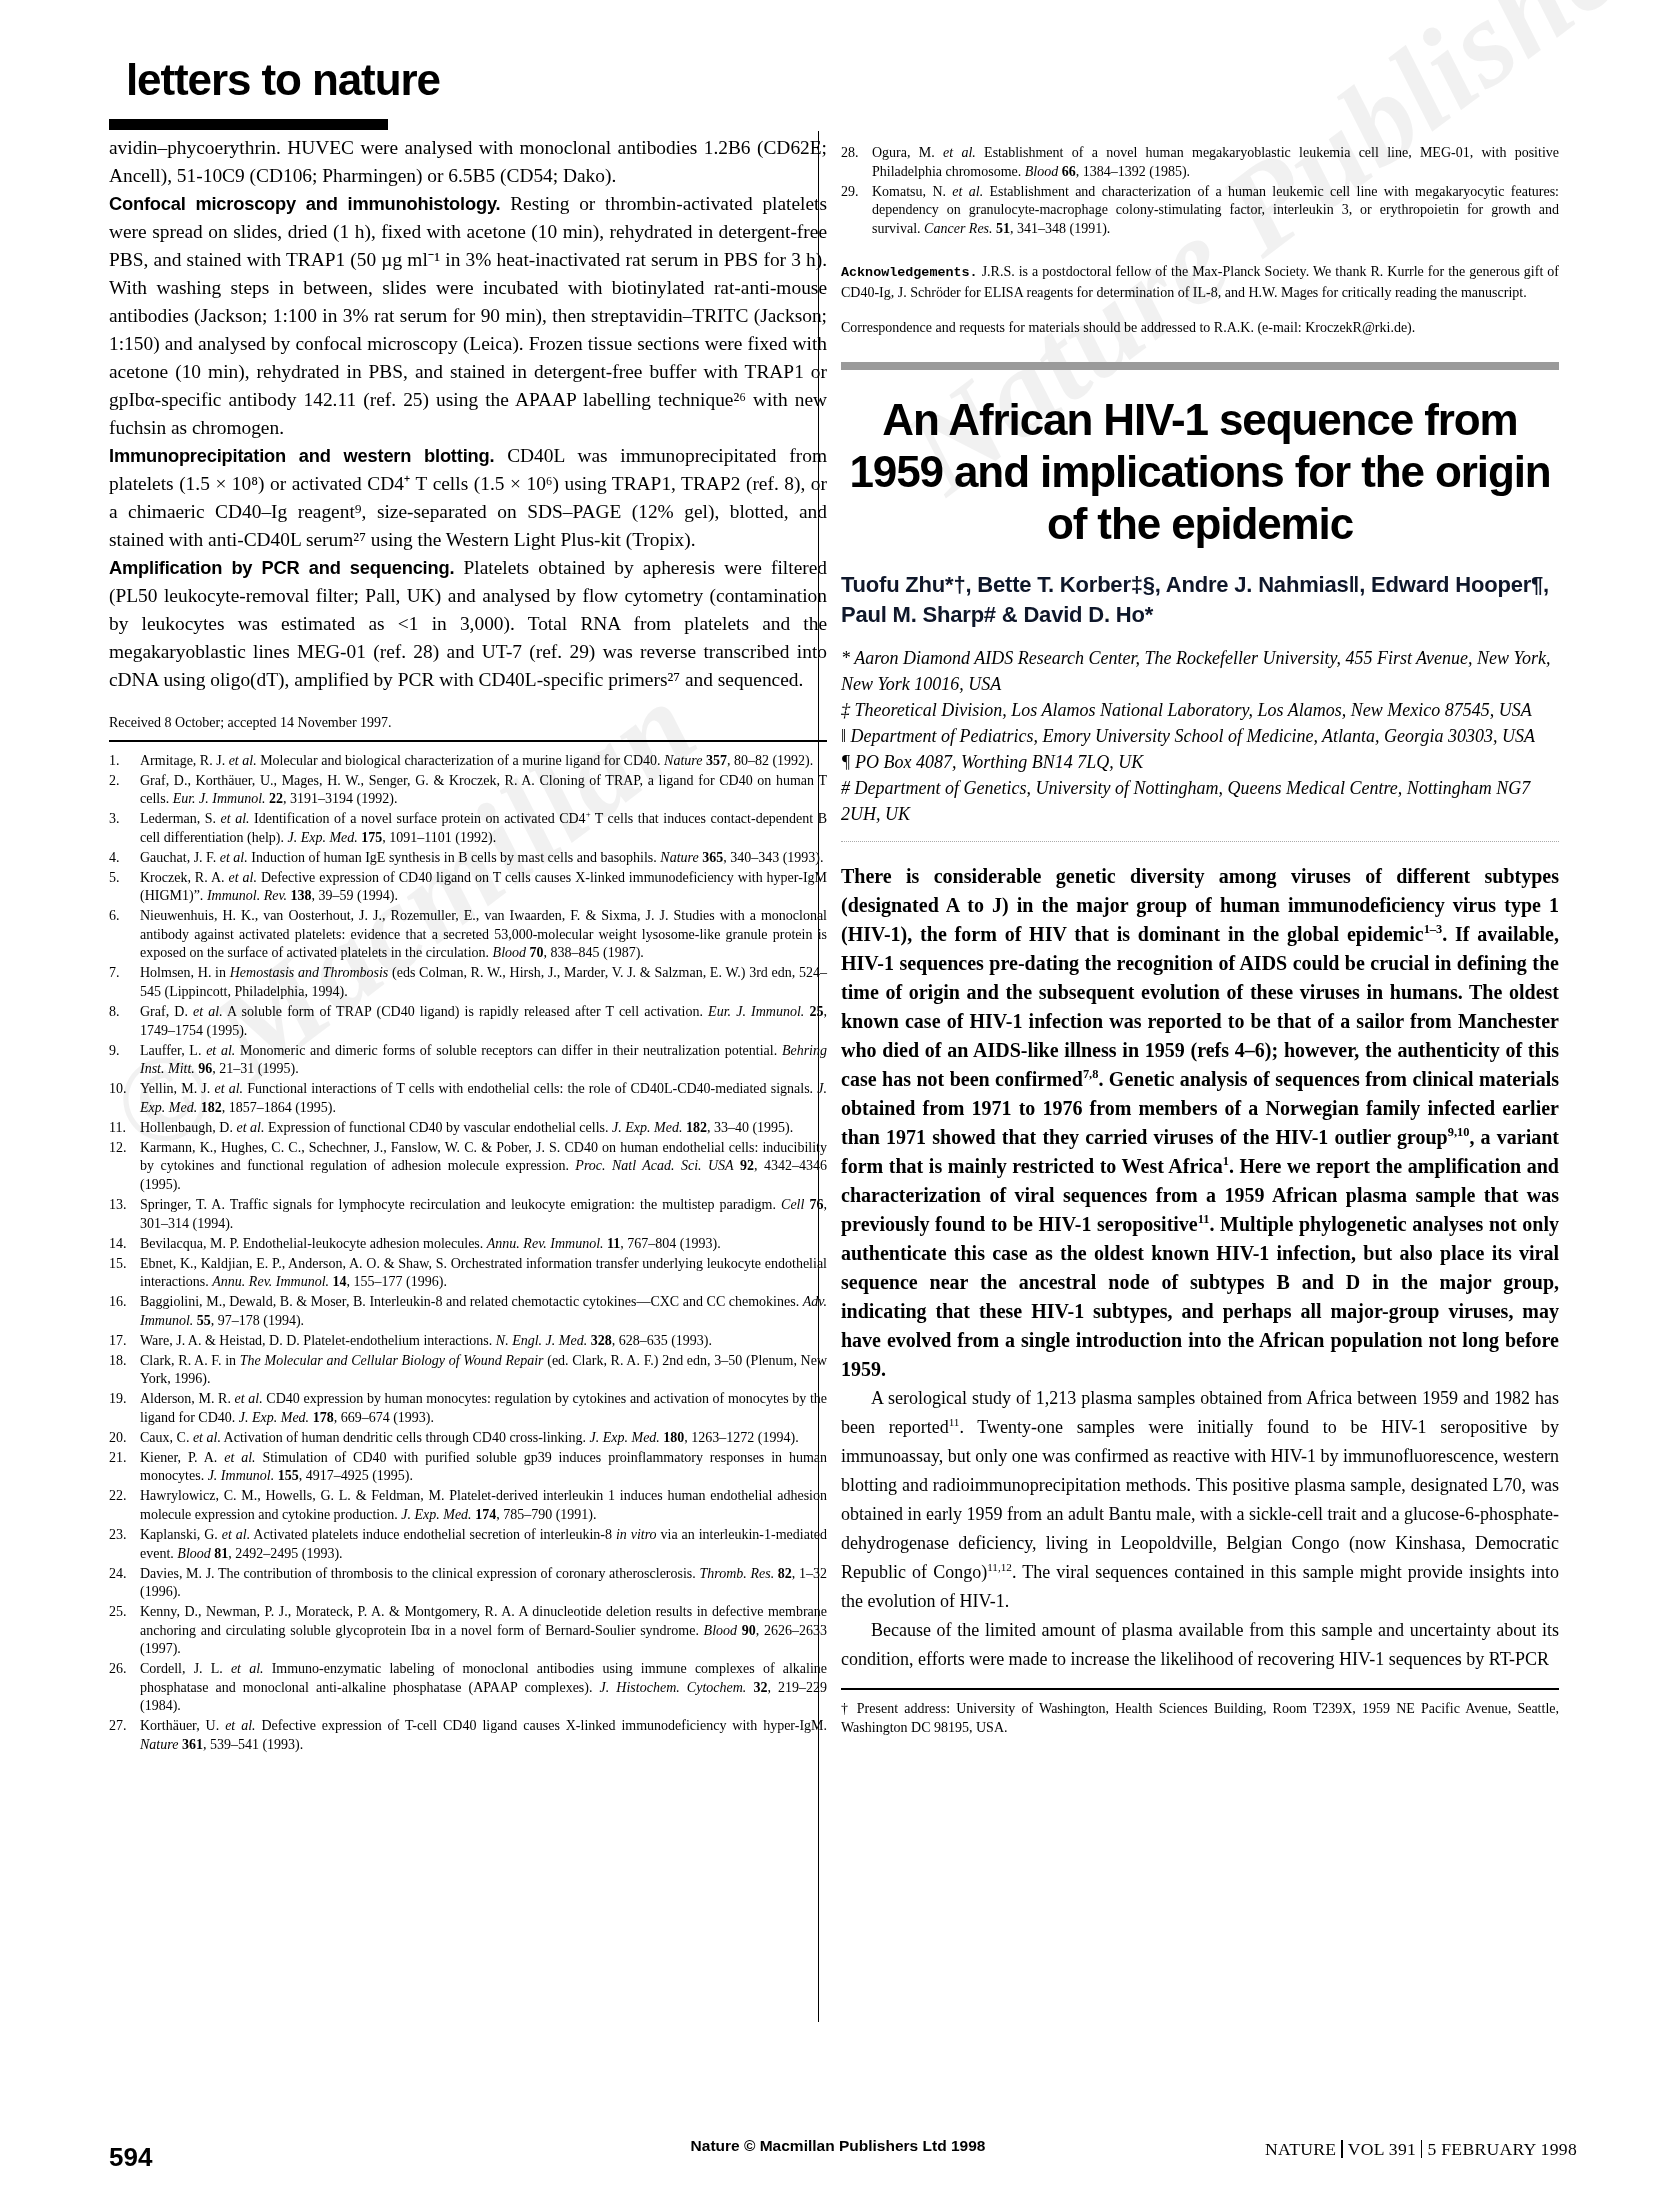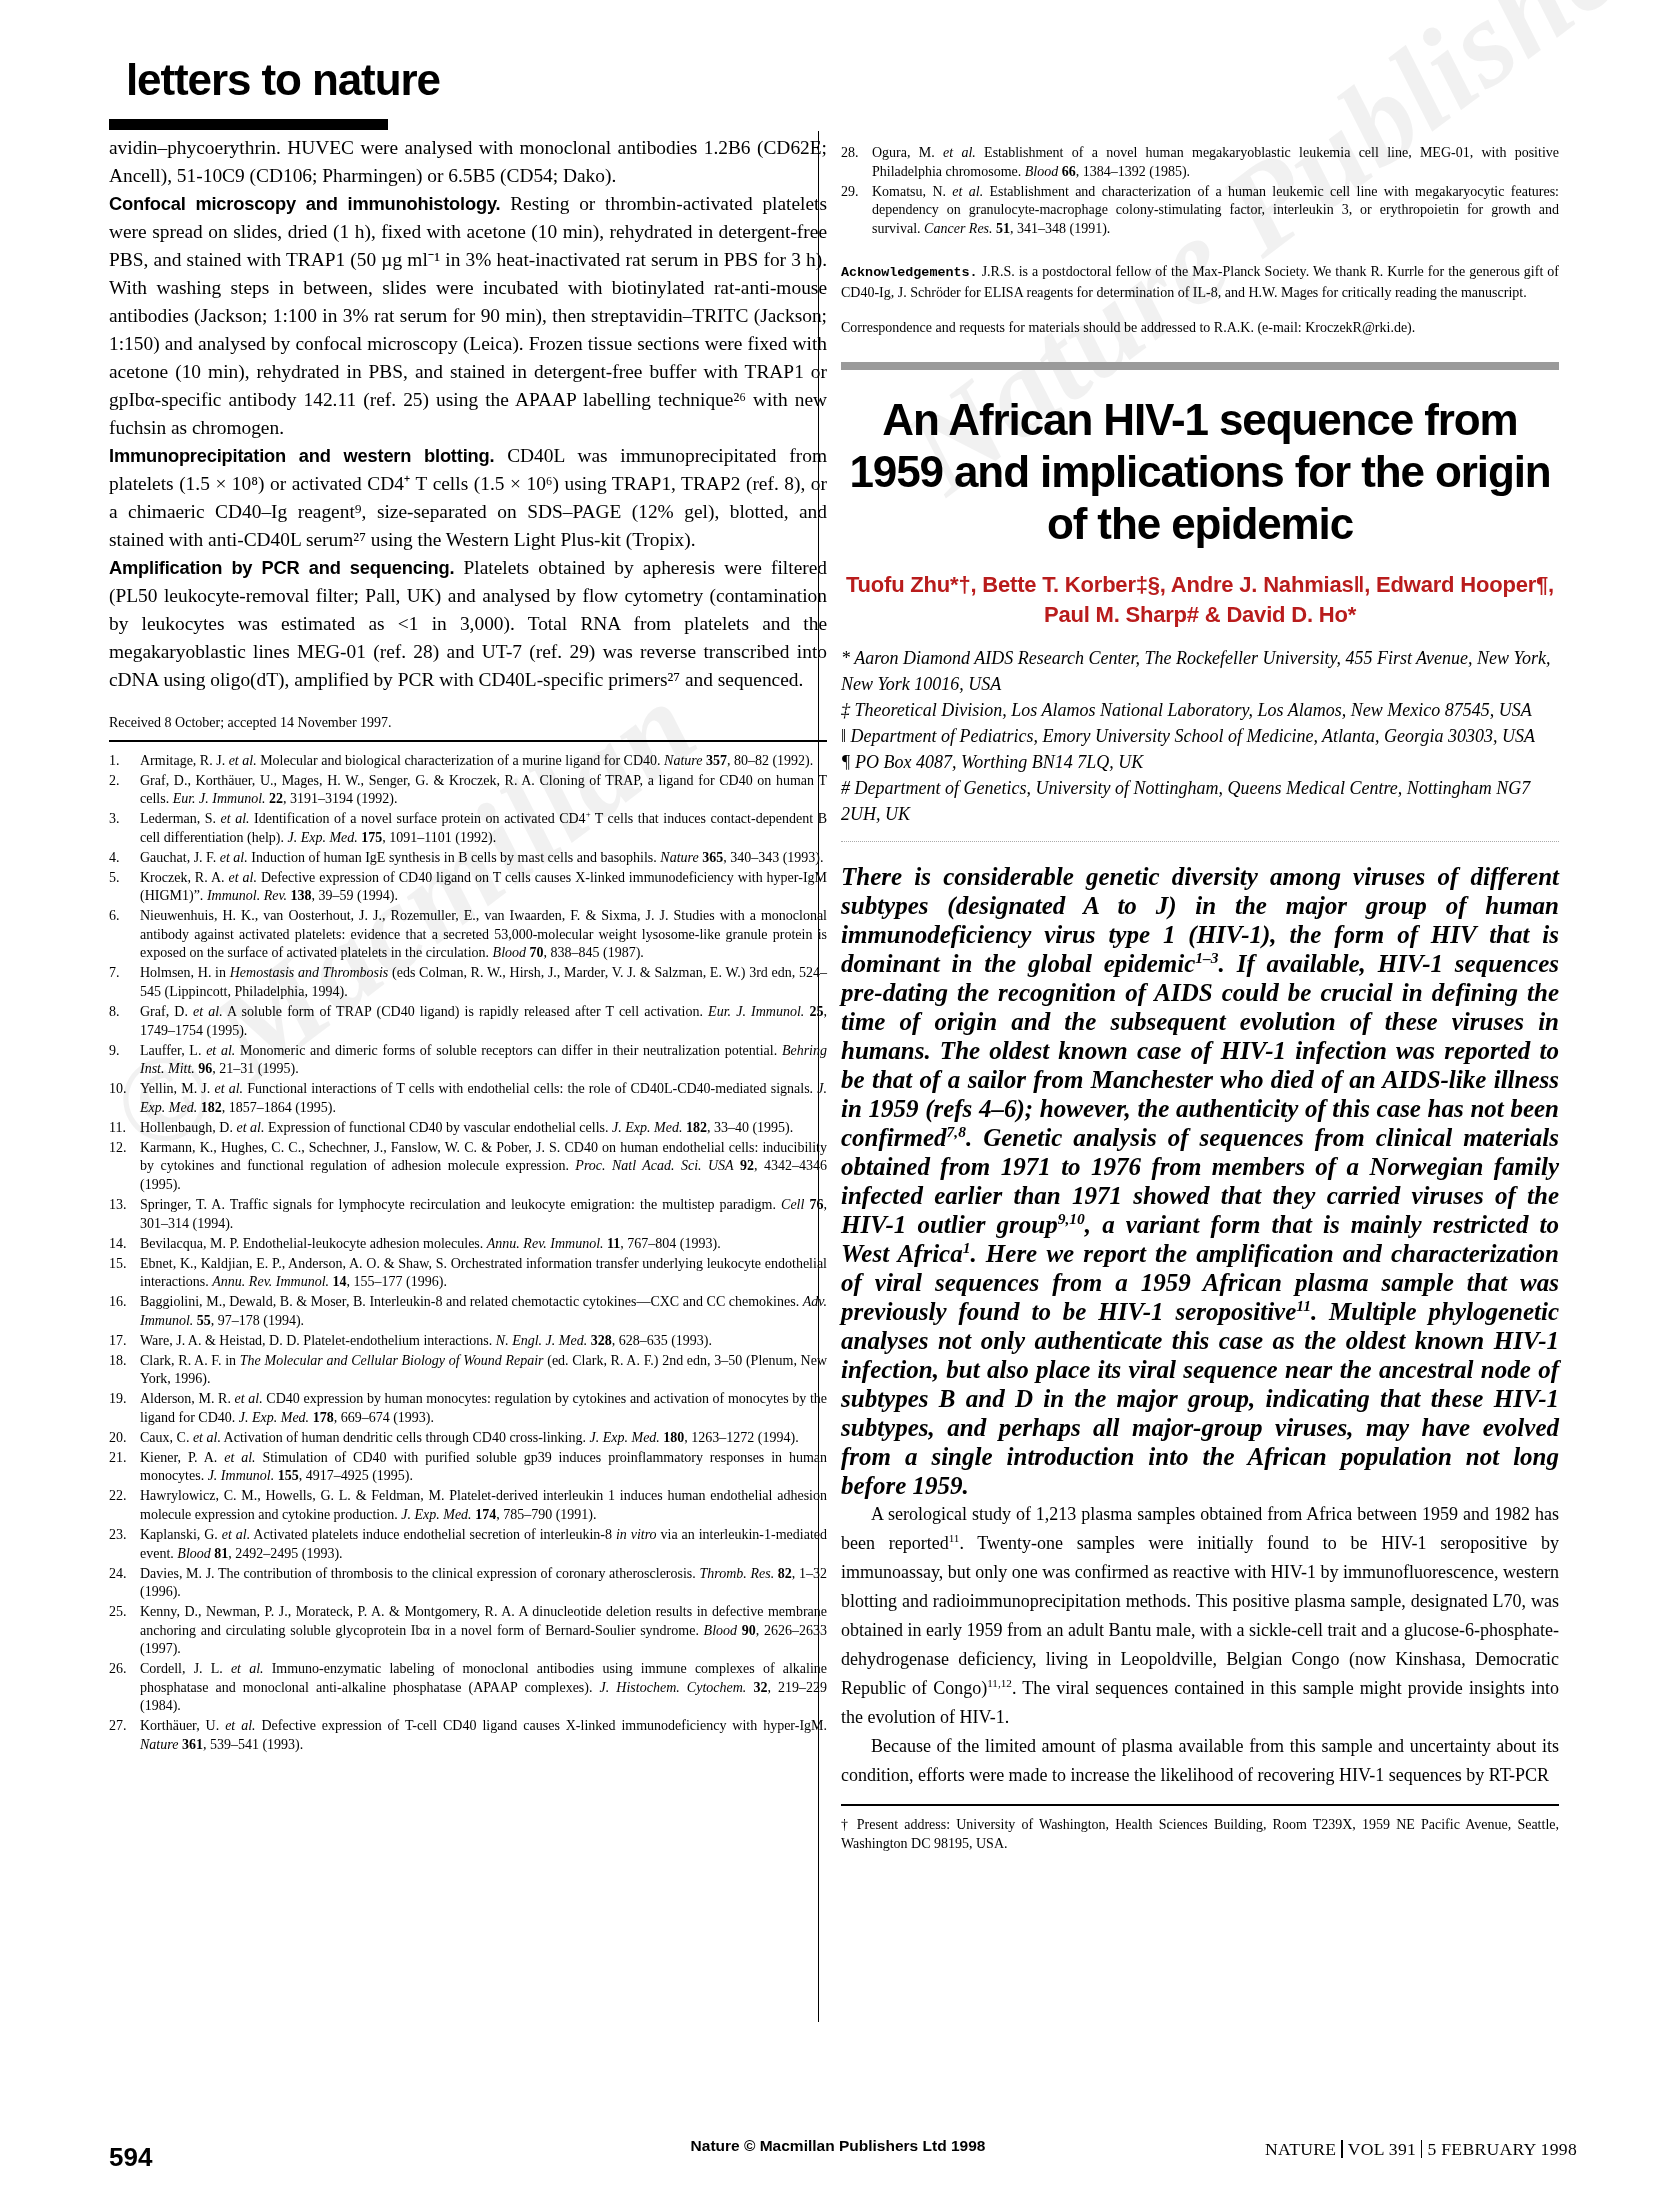--- a/index.html
+++ b/index.html
@@ -173,46 +173,44 @@
     color: #000;
     text-align: center;
   }
   .art-authors {
     font-family: "Liberation Sans", sans-serif;
     font-weight: bold;
     font-size: 22px;
     line-height: 30px;
     letter-spacing: -0.2px;
     margin-top: 20px;
-    color: #b91c1c;
-    text-align: center;
+    color: #0f172a;
   }
   .affils {
     margin-top: 15.5px;
     font-style: italic;
     font-size: 18px;
     line-height: 26px;
     color: #000;
   }
   .affils div { white-space: normal; }
   .head-rule-dotted {
     margin-top: 14px;
     border-top: 1.4px dotted #aaa;
     width: 100%;
   }
 
   
   .abstract {
     margin-top: 20px;
     font-weight: bold;
-    font-size: 25px;
+    font-size: 20px;
     line-height: 29px;
     text-align: justify;
     color: #000;
-    font-style: italic;
   }
   .bodytext p {
     margin: 0;
     font-size: 18px;
     line-height: 29px;
     text-align: justify;
     color: #000;
     text-indent: 30px;
   }
 

